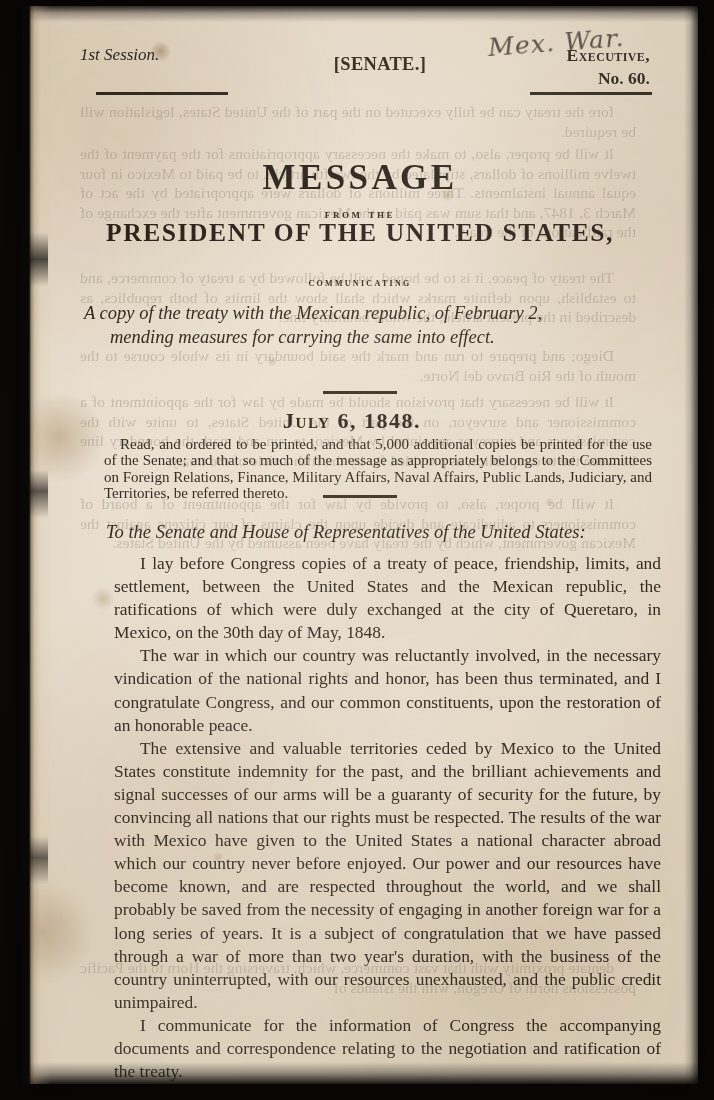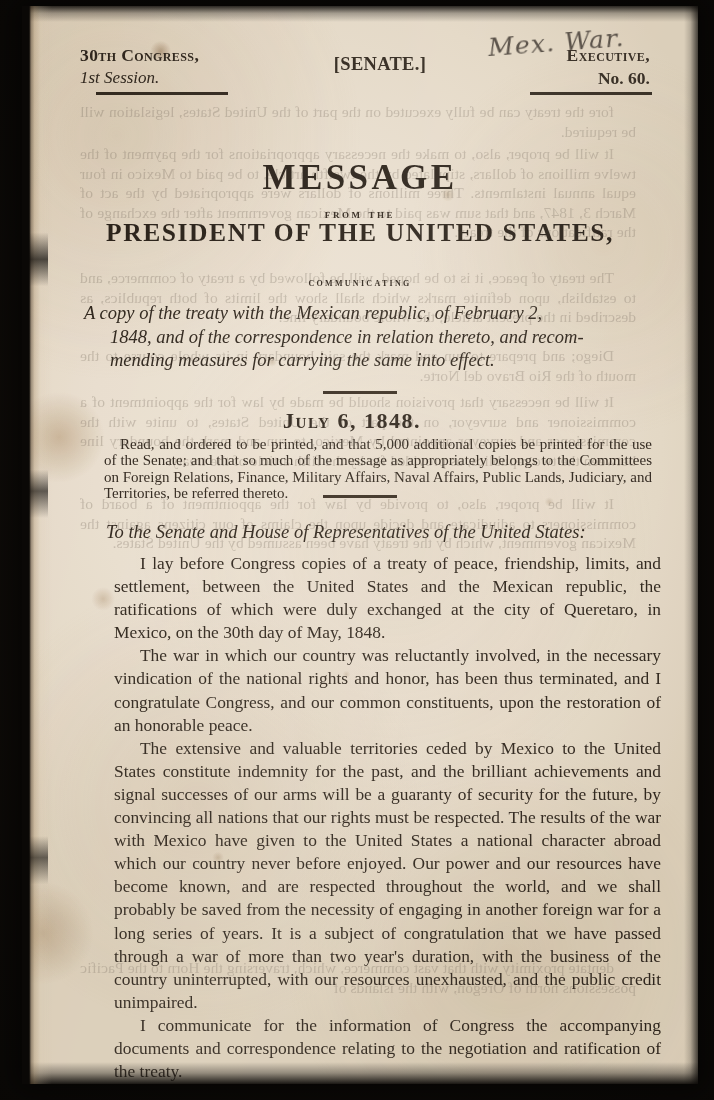--- a/index.html
+++ b/index.html
@@ -385,42 +385,40 @@
       <div class="st-block" style="top:340px;">Diego; and prepare to run and mark the said boundary in its whole course to the mouth of the Rio Bravo del Norte.</div>
       <div class="st-block" style="top:386px;">It will be necessary that provision should be made by law for the appointment of a commissioner and surveyor, on the part of the United States, to unite with the commissioner and surveyor appointed by Mexico, to run and mark the boundary line between the two republics, as provided for by the fifth article of the treaty.</div>
       <div class="st-block" style="top:488px;">It will be proper, also, to provide by law for the appointment of a board of commissioners to adjudicate and decide upon the claims of our citizens against the Mexican government, which by the treaty have been assumed by the United States.</div>
       <div class="st-block" style="top:952px;">dentate proximity with that vast commerce, which, traversing the Horn to the Pacific possessions north of Oregon, with the islands of</div>
     </div>
 
     <div id="content">
 
       <div class="masthead">
         <div class="mast-col mast-left">
-          <div class="mast-line1 sc">30th Congress,</div>
           <div class="mast-line2">1st Session.</div>
         </div>
         <div class="mast-col mast-mid">
           <div class="mast-mid-label">[SENATE.]</div>
         </div>
         <div class="mast-col mast-right">
           <div class="mast-line1 sc">Executive,</div>
           <div class="mast-line2-r">No. 60.</div>
         </div>
       </div>
       <div class="rule-thick left"></div>
       <div class="rule-thick right"></div>
 
       <div class="title-main">MESSAGE</div>
       <div class="title-fromthe sc">from the</div>
       <div class="title-president">PRESIDENT OF THE UNITED STATES,</div>
       <div class="title-communicating sc">communicating</div>
 
       <div class="subtitle">
         <span>A copy of the treaty with the Mexican republic, of February 2,</span>
-        <span class="ind">1848, and of the correspondence in relation thereto, and recom-</span>
         <span class="ind">mending measures for carrying the same into effect.</span>
       </div>
 
       <div class="rule-short r1"></div>
 
       <div class="doc-date">July 6, 1848.</div>
 
       <div class="order-note">Read, and ordered to be printed, and that 5,000 additional copies be printed for the use of the Senate; and that so much of the message as appropriately belongs to the Committees on Foreign Relations, Finance, Military Affairs, Naval Affairs, Public Lands, Judiciary, and Territories, be referred thereto.</div>
 
       <div class="rule-short r2"></div>

